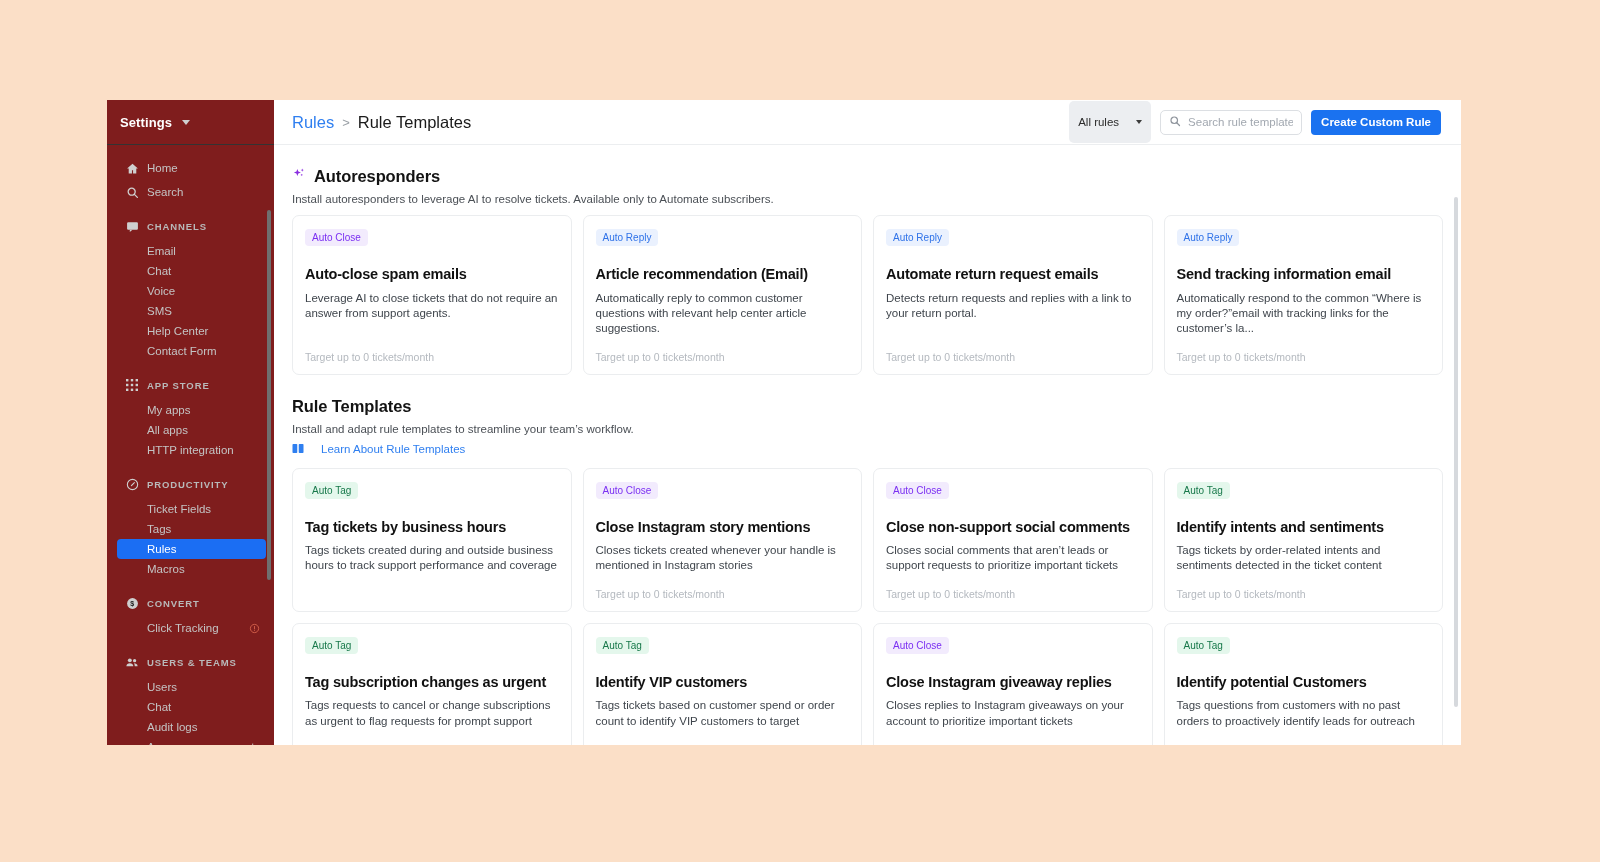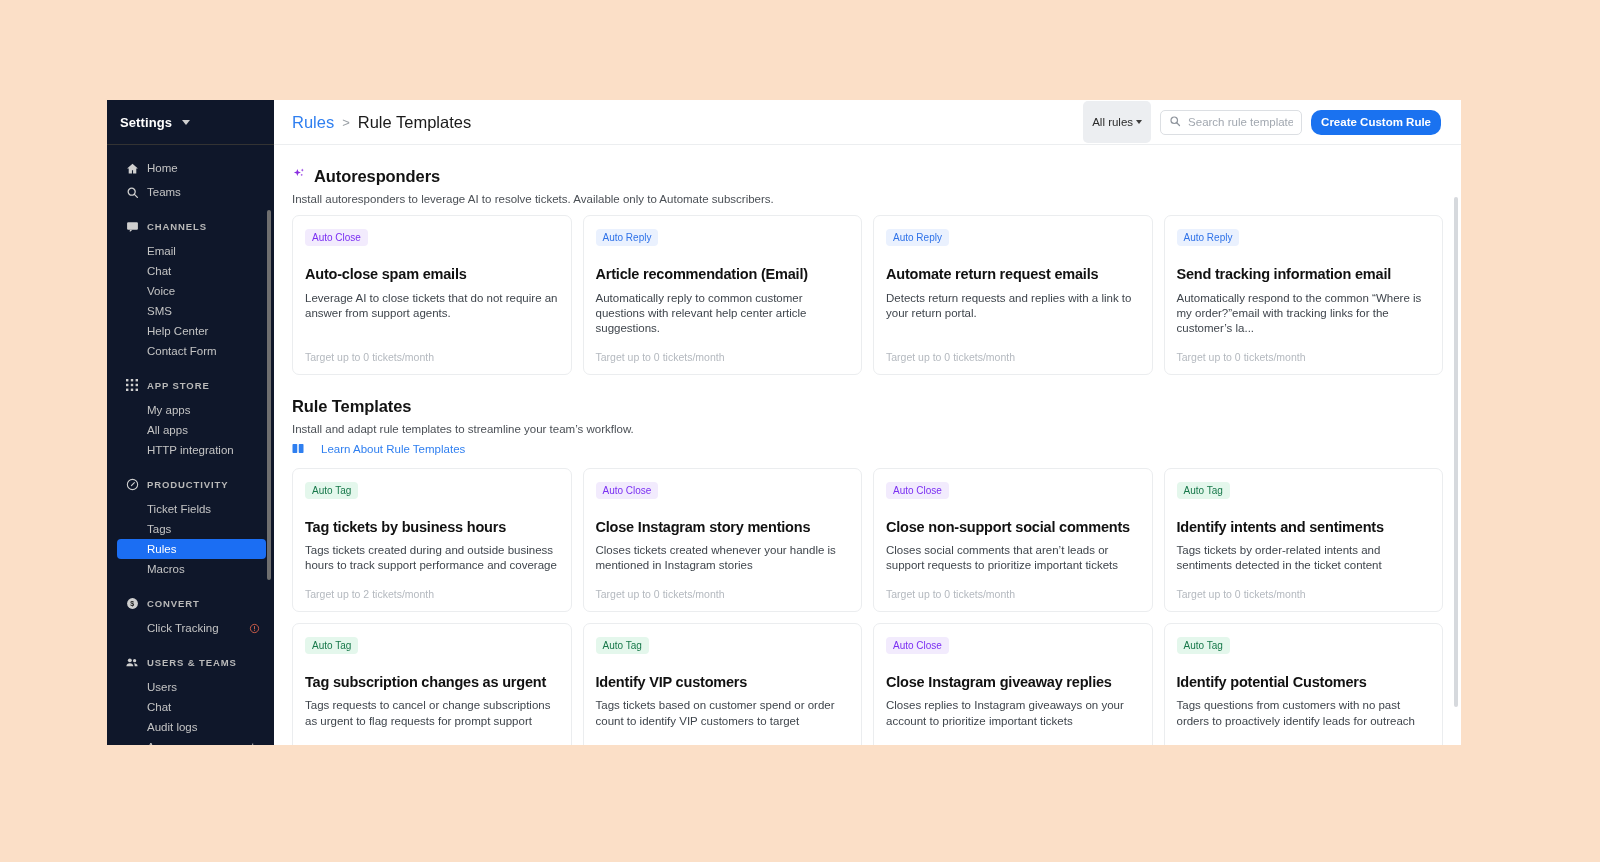--- a/index.html
+++ b/index.html
@@ -16,21 +16,21 @@
     left: 107px; top: 100px;
     width: 1354px; height: 645px;
     background: #ffffff;
     display: flex;
     overflow: hidden;
   }
 
   
   #sidebar {
     width: 167px;
-    background: #0f172a;
+    background: #7f1d1d;
     flex: 0 0 167px;
     position: relative;
     color: #c9c9c9;
     overflow: hidden;
   }
   #sidebar-header {
     height: 45px;
     display: flex;
     align-items: center;
     padding: 0 0 0 13px;
@@ -148,21 +148,21 @@
   #breadcrumb .crumb-current { color: #1a1a1a; }
   #topbar-right {
     margin-left: auto;
     display: flex;
     align-items: center;
     gap: 9px;
   }
   #filter-select {
     display: flex;
     align-items: center;
-    gap: 3px;
+    gap: 17px;
     height: 42px;
     padding: 8px 9px;
     background: #eceef1;
     border-radius: 5px;
     font-size: 11.5px;
     color: #2b2b2b;
     cursor: pointer;
   }
   #filter-select .caret {
     width: 0; height: 0;
@@ -190,21 +190,21 @@
     width: 100%;
     background: transparent;
   }
   #search-box input::placeholder { color: #a2a8b0; }
   #create-rule-btn {
     height: 25px;
     padding: 0 10px;
     background: #1a72f0;
     color: #ffffff;
     border: none;
-    border-radius: 10px;
+    border-radius: 4px;
     font-size: 11.5px;
     font-weight: bold;
     font-family: "Liberation Sans", sans-serif;
     cursor: pointer;
     display: flex;
     align-items: center;
   }
 
   #scroll-area {
     flex: 1;
@@ -319,21 +319,21 @@
         <span>Home</span>
       </div>
 
       <div class="nav-row top-item">
         <span class="ico">
           <svg width="13" height="13" viewBox="0 0 24 24" fill="none" stroke="#cfcfcf" stroke-width="2.4">
               <circle cx="10.5" cy="10.5" r="6.5"></circle>
               <line x1="15.5" y1="15.5" x2="21" y2="21" stroke-linecap="round"></line>
             </svg>
         </span>
-        <span>Teams</span>
+        <span>Search</span>
       </div>
 
       <div class="group-head">
         <span class="ico">
           <svg width="13" height="13" viewBox="0 0 24 24" fill="#cfcfcf">
               <rect x="2" y="4" width="20" height="14" rx="2"></rect>
               <path d="M7 18l0 4 5-4z"></path>
             </svg>
         </span>
         <span>CHANNELS</span>
@@ -538,21 +538,20 @@
             </svg>
         </span>
         <span>Learn About Rule Templates</span>
       </div>
 
       <div class="card-grid">
         <div class="card">
           <span class="pill auto-tag">Auto Tag</span>
           <div class="card-title">Tag tickets by business hours</div>
           <div class="card-desc">Tags tickets created during and outside business hours to track support performance and coverage</div>
-          <div class="card-meta">Target up to 2 tickets/month</div>
         </div>
         <div class="card">
           <span class="pill auto-close">Auto Close</span>
           <div class="card-title">Close Instagram story mentions</div>
           <div class="card-desc">Closes tickets created whenever your handle is mentioned in Instagram stories</div>
           <div class="card-meta">Target up to 0 tickets/month</div>
         </div>
         <div class="card">
           <span class="pill auto-close">Auto Close</span>
           <div class="card-title">Close non-support social comments</div>

